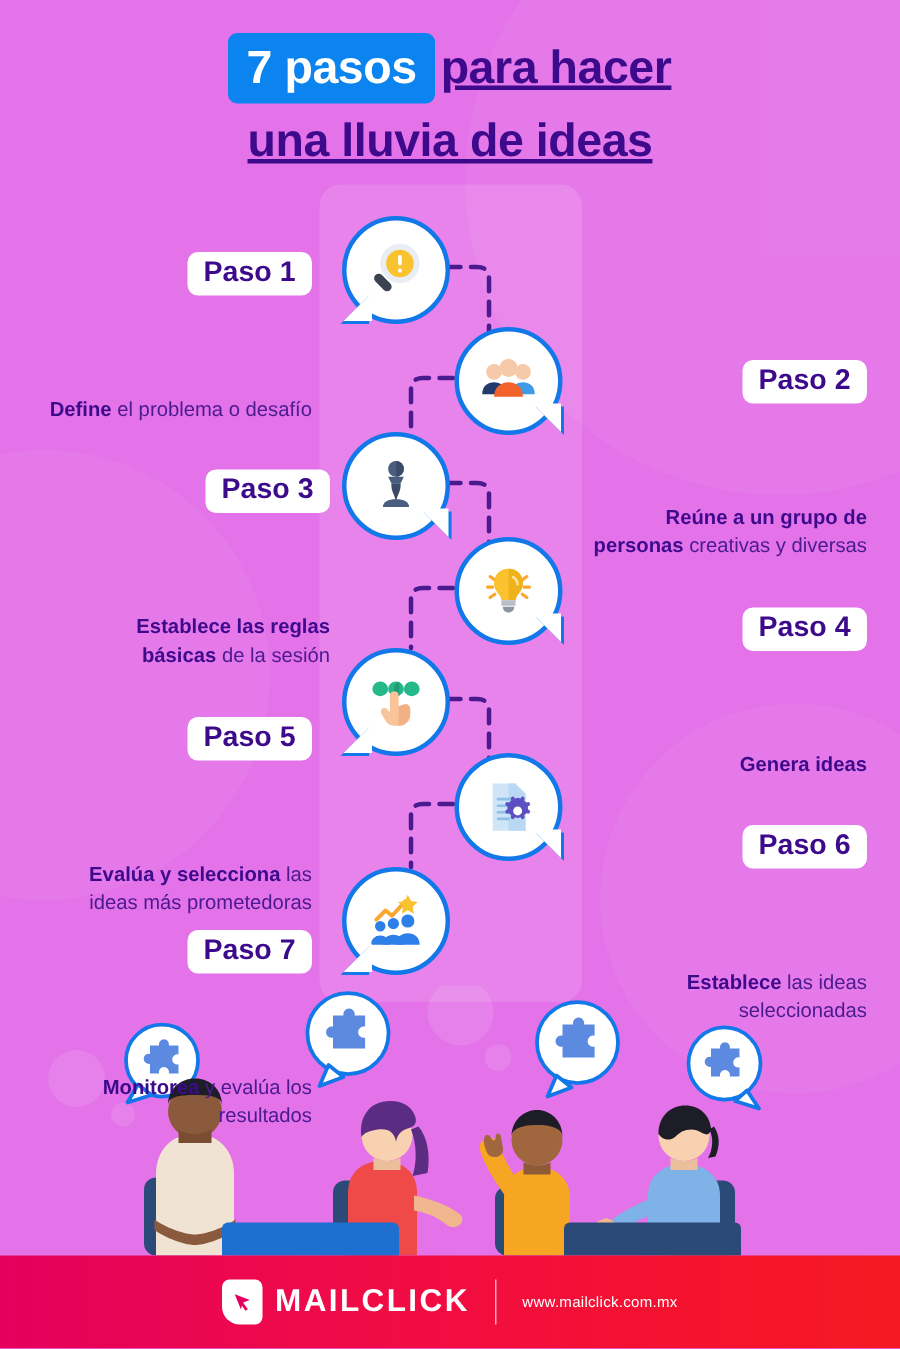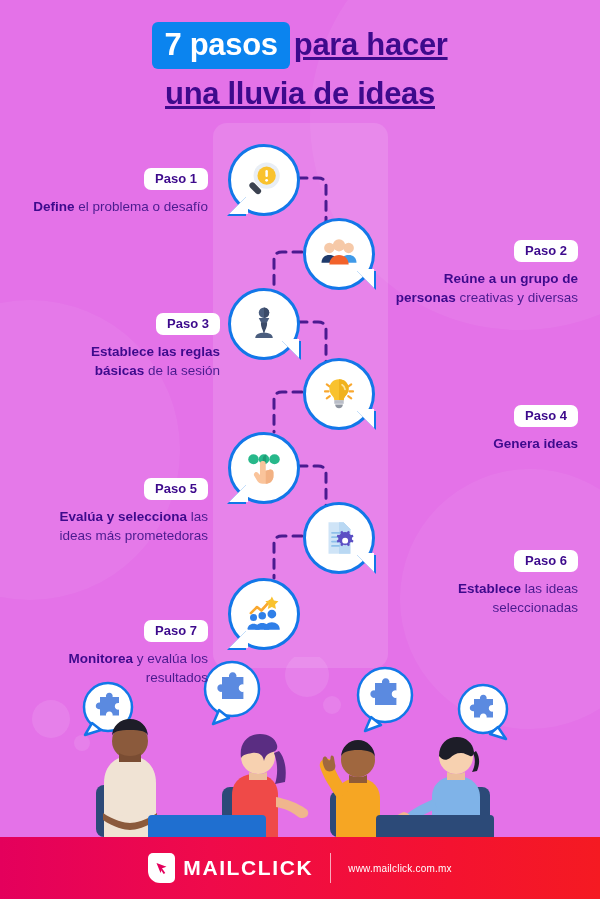--- a/index.html
+++ b/index.html
@@ -90,29 +90,30 @@
   }
   .bubble svg { width:42px; height:42px; display:block; }
 
   
   .step { position:absolute; z-index:7; }
   .step .badge {
     display:inline-block;
     background:#ffffff;
     color:#3d0a8c;
     font-weight:bold;
-    font-size:13px;
+    font-size:19px;
     padding:3px 11px 4px 11px;
     border-radius:7px;
-    margin-bottom:7px;
+    margin-bottom:22px;
   }
   .step .desc {
     color:#4a1b8f;
     font-size:13.5px;
     line-height:1.42;
+    margin-top:44px;
   }
   .step .desc b { color:#3d0a8c; font-weight:bold; }
   .step.left { text-align:right; }
   .step.right { text-align:right; }
 
   
   #illo { position:absolute; left:0; bottom:62px; width:600px; height:180px; z-index:4; }
 
   
   #footer {

